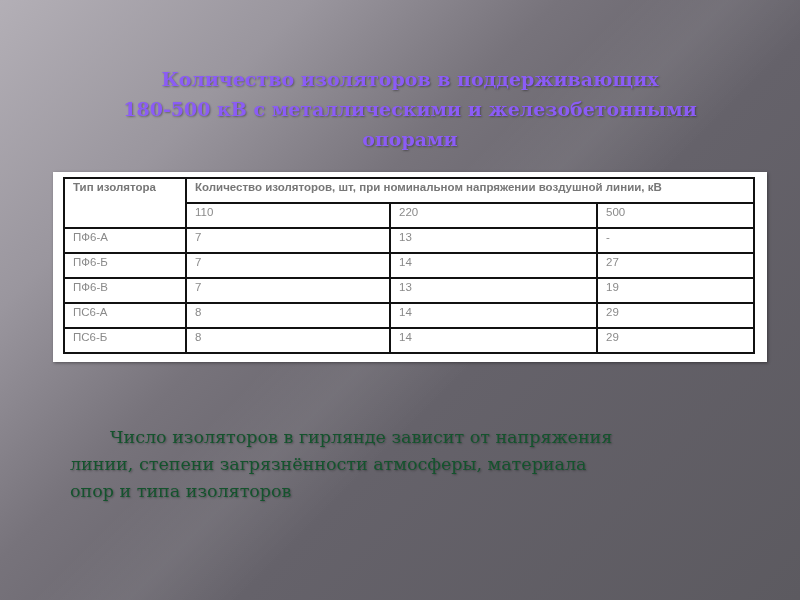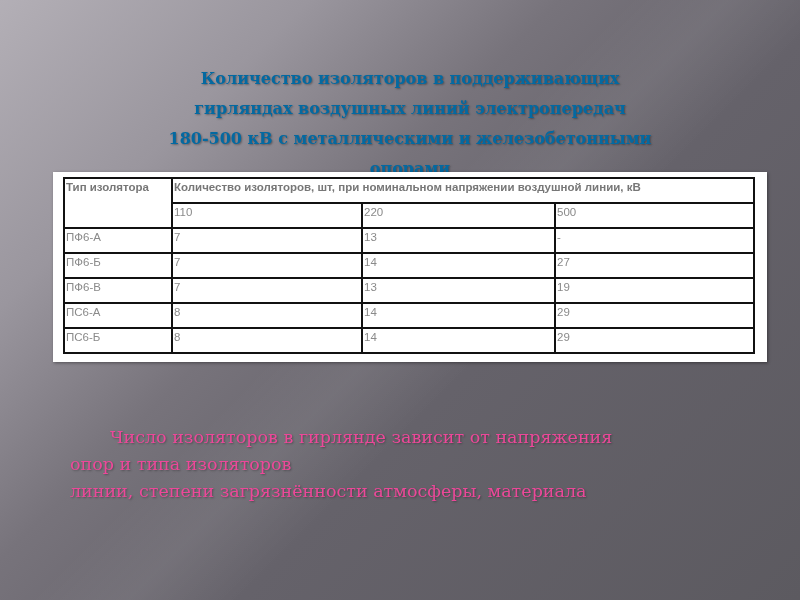--- a/index.html
+++ b/index.html
@@ -5,55 +5,54 @@
   html, body { margin:0; padding:0; }
   body {
     width:800px; height:600px; overflow:hidden; position:relative;
     background:
       linear-gradient(135deg, rgba(255,255,255,0.0) 0%, rgba(255,255,255,0.0) 45%, rgba(255,255,255,0.06) 52%, rgba(255,255,255,0) 60%),
       linear-gradient(135deg, #b3afb6 0%, #9a969e 22%, #77737b 40%, #65626a 60%, #5c5a60 100%);
     font-family: "DejaVu Serif", serif;
   }
   .slide-title {
     position:absolute; left:60px; top:64px; width:700px;
-    color:#0369a1; font-family:"DejaVu Serif", serif; font-weight:bold;
-    font-size:16px; line-height:30px; text-align:center;
+    color:#8b5cf6; font-family:"DejaVu Serif", serif; font-weight:bold;
+    font-size:19px; line-height:30px; text-align:center;
     text-shadow: 1px 1px 2px rgba(0,0,0,0.35);
   }
   .slide-title .line { display:block; white-space:nowrap; }
   .panel {
     position:absolute; left:53px; top:172px; width:714px; height:190px;
     background:#ffffff; box-shadow: 1px 1px 3px rgba(0,0,0,0.4);
   }
   table.ins {
     position:absolute; left:10px; top:5px; width:692px;
     border-collapse:collapse; font-family:"Liberation Sans", sans-serif;
     font-size:11.5px; color:#8a8a8a;
   }
   table.ins td, table.ins th {
-    border:2px solid #111; padding:2px 1px; height:19px; text-align:left;
+    border:2px solid #111; padding:2px 8px; height:19px; text-align:left;
     vertical-align:top; font-weight:normal;
   }
   table.ins th { font-weight:bold; color:#777; white-space:nowrap; }
   .col-type { width:104px; }
   .col-110 { width:186px;margin-top:30px; }
   .col-220 { width:189px;margin-top:28px; }
   .body-text {
     position:absolute; left:70px; top:424px; width:680px;
-    color:#ec4899; font-family:"DejaVu Serif", serif; font-size:17.5px; line-height:27px;
+    color:#14532d; font-family:"DejaVu Serif", serif; font-size:17.5px; line-height:27px;
     text-shadow: 1px 1px 2px rgba(0,0,0,0.3);
   }
   .body-text .indent { padding-left:40px; }
 </style>
 </head>
 <body>
 
 <div class="slide-title">
   <span class="line">Количество изоляторов в поддерживающих</span>
-  <span class="line">гирляндах воздушных линий электропередач</span>
   <span class="line">180-500 кВ с металлическими и железобетонными</span>
   <span class="line">опорами</span>
 </div>
 
 <div class="panel">
   <table class="ins">
     <tbody>
         <tr>
       <th class="col-type" rowspan="2">Тип изолятора</th>
       <th colspan="3">Количество изоляторов, шт, при номинальном напряжении воздушной линии, кВ</th>
@@ -92,15 +91,15 @@
       <td>8</td>
       <td>14</td>
       <td>29</td>
     </tr>
   </tbody>
     </table>
 </div>
 
 <div class="body-text">
   <div class="indent">Число изоляторов в гирлянде зависит от напряжения</div>
+  <div>линии, степени загрязнённости атмосферы, материала</div>
   <div>опор и типа изоляторов</div>
-  <div>линии, степени загрязнённости атмосферы, материала</div>
 </div>
 
 </body></html>

